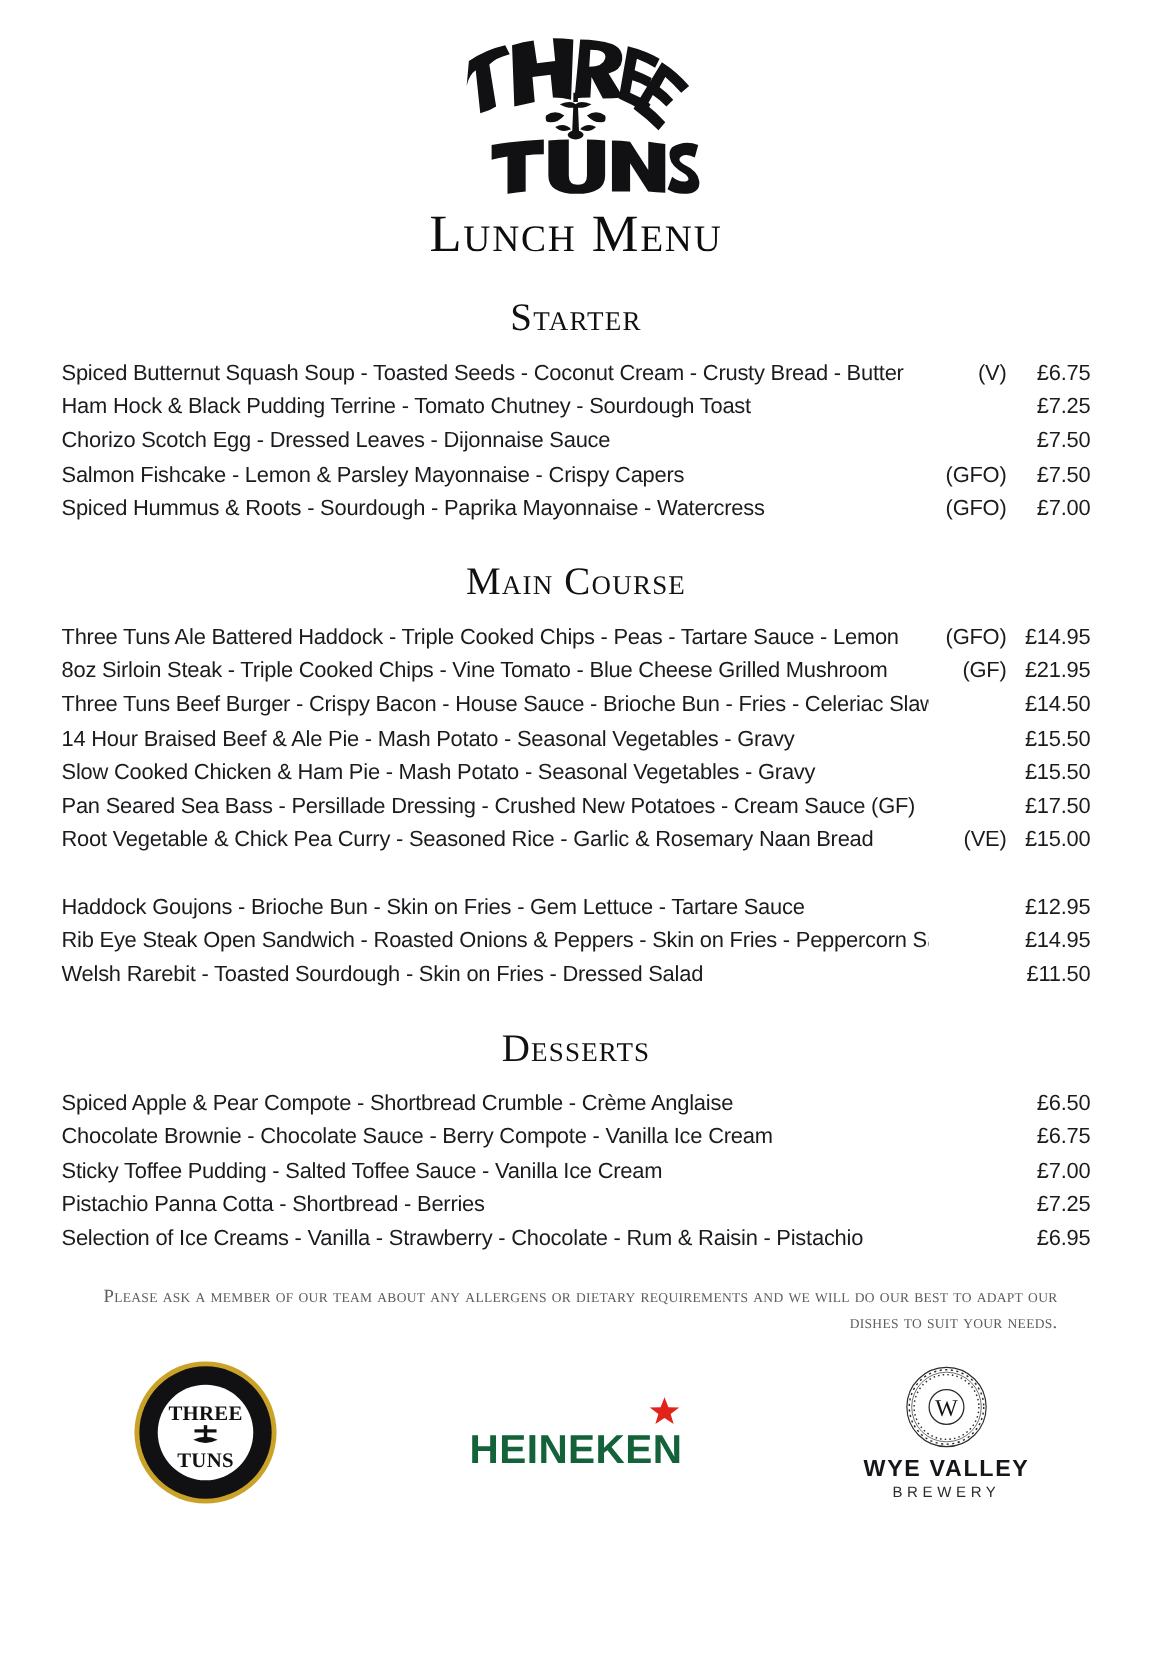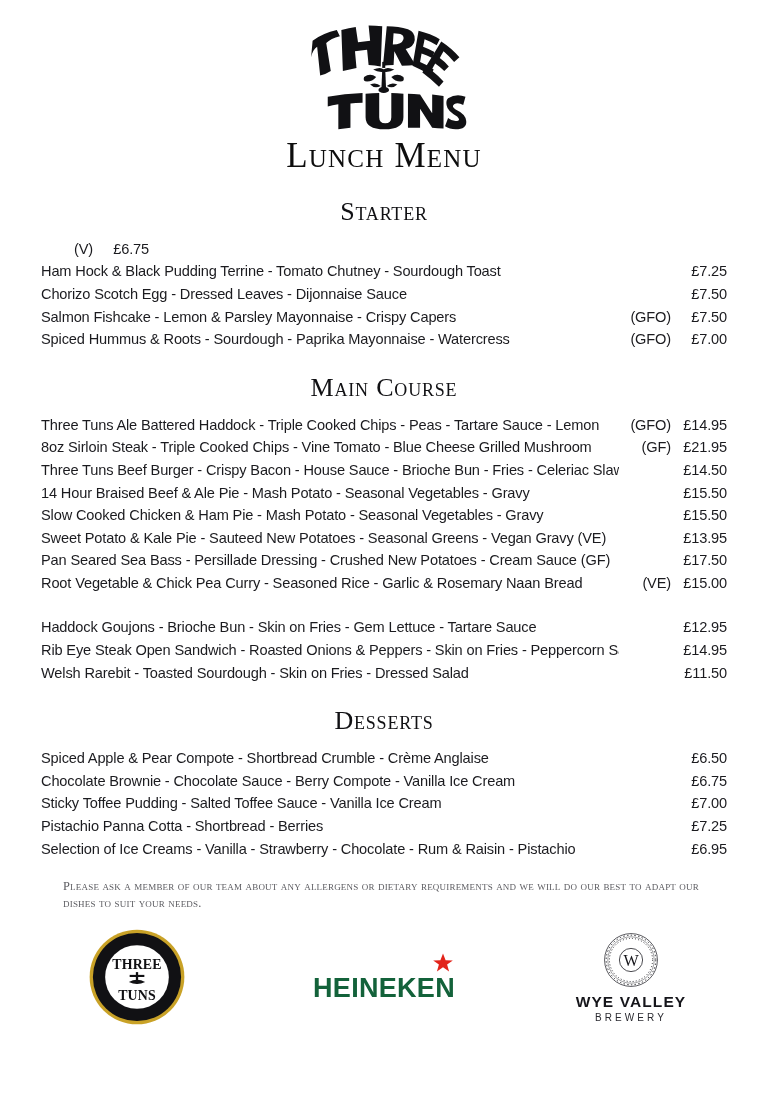--- a/index.html
+++ b/index.html
@@ -97,21 +97,21 @@
     flex: 0 0 auto;
     width: 56px;
     text-align: right;
     letter-spacing: -0.15px;
   }
 
   
   .footer-note {
     margin-top: auto;
     padding-top: 18px;
-    text-align: left;
+    text-align: right;
     font-family: "Liberation Serif", serif;
     font-variant: small-caps;
     font-size: 12.4px;
     line-height: 17px;
     letter-spacing: 0.2px;
     color: #5c5c61;
     padding-left: 22px;
     padding-right: 22px;
   }
 
@@ -214,20 +214,21 @@
     </svg>
 
     <h1 class="menu-title">Lunch Menu</h1>
   </div>
 
   <div id="sections-root">
       <div class="section">
         <h2 class="section-heading">Starter</h2>
         <div class="items">
           <div class="item-row">
+            <span class="item-desc">Spiced Butternut Squash Soup - Toasted Seeds - Coconut Cream - Crusty Bread - Butter</span>
             <span class="item-tag">(V)</span>
             <span class="item-price">£6.75</span>
           </div>
           <div class="item-row">
             <span class="item-desc">Ham Hock &amp; Black Pudding Terrine - Tomato Chutney - Sourdough Toast</span>
             <span class="item-tag"></span>
             <span class="item-price">£7.25</span>
           </div>
           <div class="item-row">
             <span class="item-desc">Chorizo Scotch Egg - Dressed Leaves - Dijonnaise Sauce</span>
@@ -266,25 +267,20 @@
           </div>
           <div class="item-row">
             <span class="item-desc">14 Hour Braised Beef &amp; Ale Pie - Mash Potato - Seasonal Vegetables - Gravy</span>
             <span class="item-tag"></span>
             <span class="item-price">£15.50</span>
           </div>
           <div class="item-row">
             <span class="item-desc">Slow Cooked Chicken &amp; Ham Pie - Mash Potato - Seasonal Vegetables - Gravy</span>
             <span class="item-tag"></span>
             <span class="item-price">£15.50</span>
-          </div>
-          <div class="item-row">
-            <span class="item-desc">Sweet Potato &amp; Kale Pie - Sauteed New Potatoes - Seasonal Greens - Vegan Gravy (VE)</span>
-            <span class="item-tag"></span>
-            <span class="item-price">£13.95</span>
           </div>
           <div class="item-row">
             <span class="item-desc">Pan Seared Sea Bass - Persillade Dressing - Crushed New Potatoes - Cream Sauce  (GF)</span>
             <span class="item-tag"></span>
             <span class="item-price">£17.50</span>
           </div>
           <div class="item-row">
             <span class="item-desc">Root Vegetable &amp; Chick Pea Curry - Seasoned Rice - Garlic &amp; Rosemary Naan Bread</span>
             <span class="item-tag">(VE)</span>
             <span class="item-price">£15.00</span>

